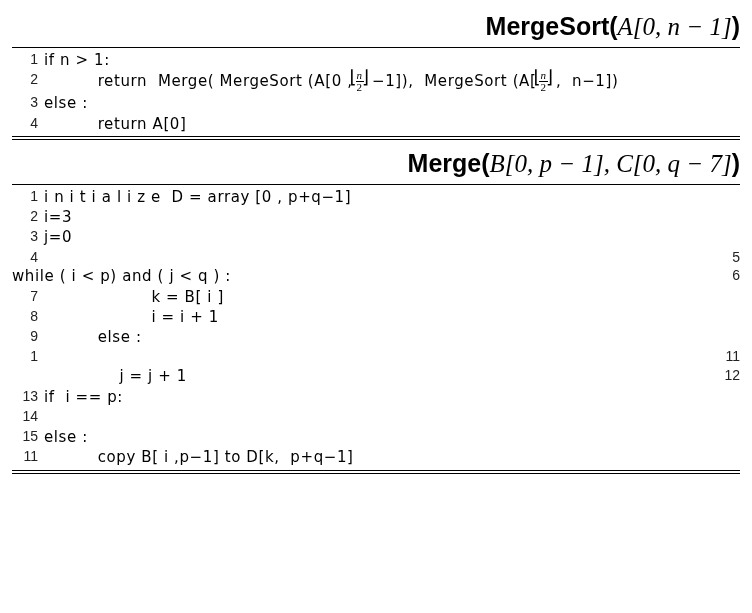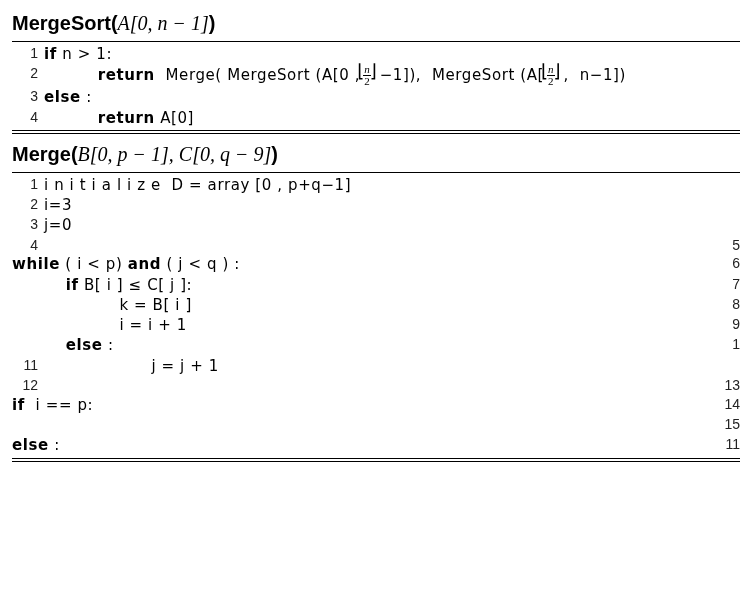--- a/index.html
+++ b/index.html
@@ -6,22 +6,22 @@
     margin: 0;
     padding: 8px 12px;
     font-family: "Times New Roman", serif;
     font-size: 16px;
     color: #000;
     background: #fff;
     width: 752px;
     box-sizing: border-box;
   }
   .algo-title {
-    text-align: left;
-    font-size: 20px;
+    text-align: right;
+    font-size: 25px;
     margin: 4px 0 6px 0;
   }
   .algo-title .sans-bold {
     font-family: Helvetica, Arial, sans-serif;
     font-weight: 700;
   }
   .algo-title .math {
     font-family: "Times New Roman", serif;
     font-style: italic;
     font-weight: 400;
@@ -56,21 +56,21 @@
     text-align: right;
     color: #222;
     font-family: "Lucida Sans", Helvetica, Arial, sans-serif;
     font-size: 14px;
   }
   .code {
     white-space: pre;
     font-family: "Lucida Sans", "DejaVu Sans", Helvetica, Arial, sans-serif;
     letter-spacing: 0.6px;
   }
-  .kw { font-weight: 700; }
+  .kw { font-weight: 400; }
 
   
   .floor {
     display: inline-block;
     vertical-align: middle;
     position: relative;
     padding: 0 3px;
     font-family: "Times New Roman", serif;
     font-style: normal;
   }
@@ -119,41 +119,40 @@
 
   <div class="ln">3</div>
   <div class="code"><span></span><span class="kw">else</span><span> :</span></div>
 
   <div class="ln">4</div>
   <div class="code"><span>          </span><span class="kw">return</span><span> A[0]</span></div>
 </div>
 <div class="rule-double"></div>
 
 <div class="algo-title">
-  <span class="sans-bold">Merge</span><span class="sans-bold">(</span><span class="math">B[0, p − 1], C[0, q − 9]</span><span class="sans-bold">)</span>
+  <span class="sans-bold">Merge</span><span class="sans-bold">(</span><span class="math">B[0, p − 1], C[0, q − 7]</span><span class="sans-bold">)</span>
 </div>
 <hr class="rule-single">
 
 <div class="listing">
   <div class="ln">1</div>
   <div class="code"><span></span><span class="kw"></span><span>i n i t i a l i z e  D = array [0 , p+q−1]</span></div>
 
   <div class="ln">2</div>
   <div class="code"><span></span><span>i=3</span></div>
 
   <div class="ln">3</div>
   <div class="code"><span></span><span>j=0</span></div>
 
   <div class="ln">4</div>
 
   <div class="ln">5</div>
   <div class="code"><span></span><span class="kw">while</span><span> ( i &lt; p) </span><span class="kw">and</span><span> ( j &lt; q ) :</span></div>
 
   <div class="ln">6</div>
-  <div class="code"><span>          </span><span class="kw">if</span><span> B[ i ] ≤ C[ j ]:</span></div>
 
   <div class="ln">7</div>
   <div class="code"><span>                    </span><span>k = B[ i ]</span></div>
 
   <div class="ln">8</div>
   <div class="code"><span>                    </span><span>i = i + 1</span></div>
 
   <div class="ln">9</div>
   <div class="code"><span>          </span><span class="kw">else</span><span> :</span></div>
 
@@ -167,14 +166,15 @@
   <div class="ln">13</div>
   <div class="code"><span></span><span class="kw">if</span><span>  i == p:</span></div>
 
   <div class="ln">14</div>
   <div class="code"><span>          </span></div>
 
   <div class="ln">15</div>
   <div class="code"><span></span><span class="kw">else</span><span> :</span></div>
 
   <div class="ln">11</div>
+  <div class="code"><span>          </span><span>copy B[ i ,p−1] to D[k,  p+q−1]</span></div>
 </div>
 <div class="rule-double"></div>
 
 </body></html>

